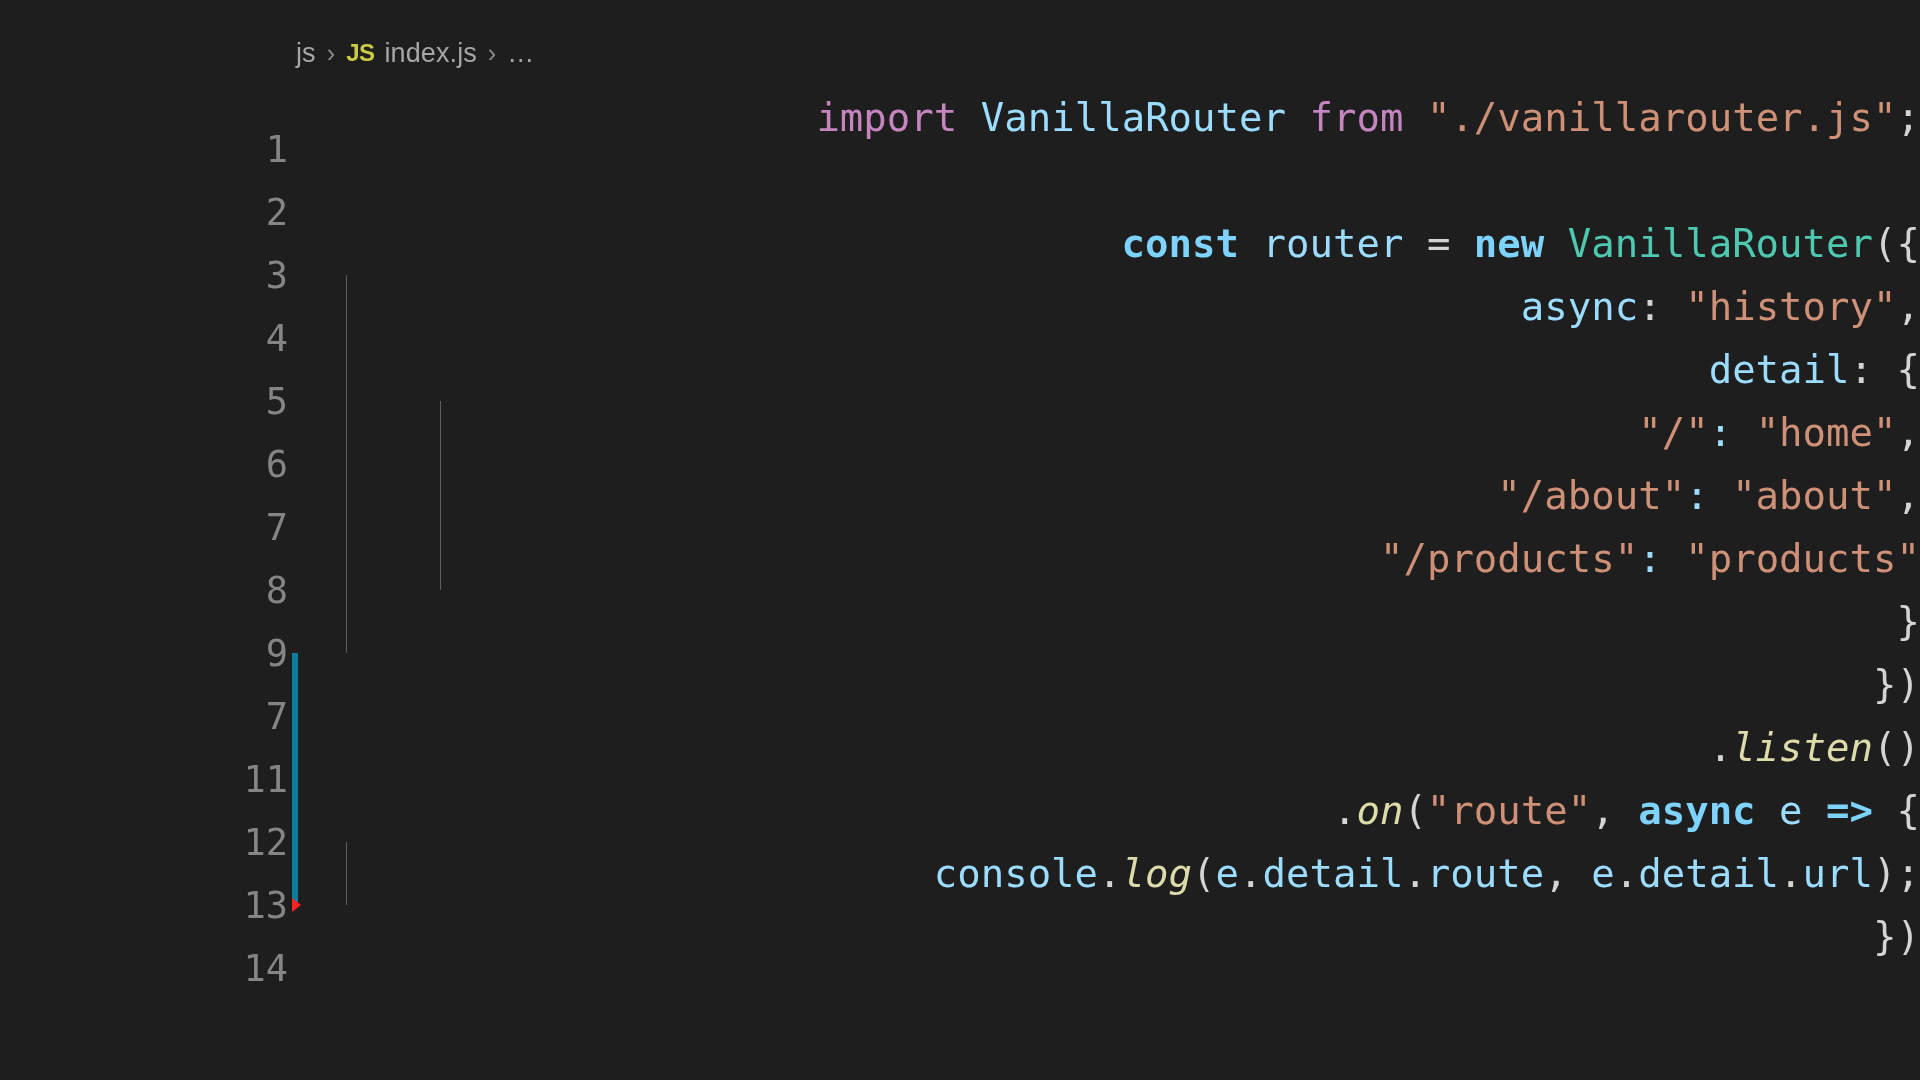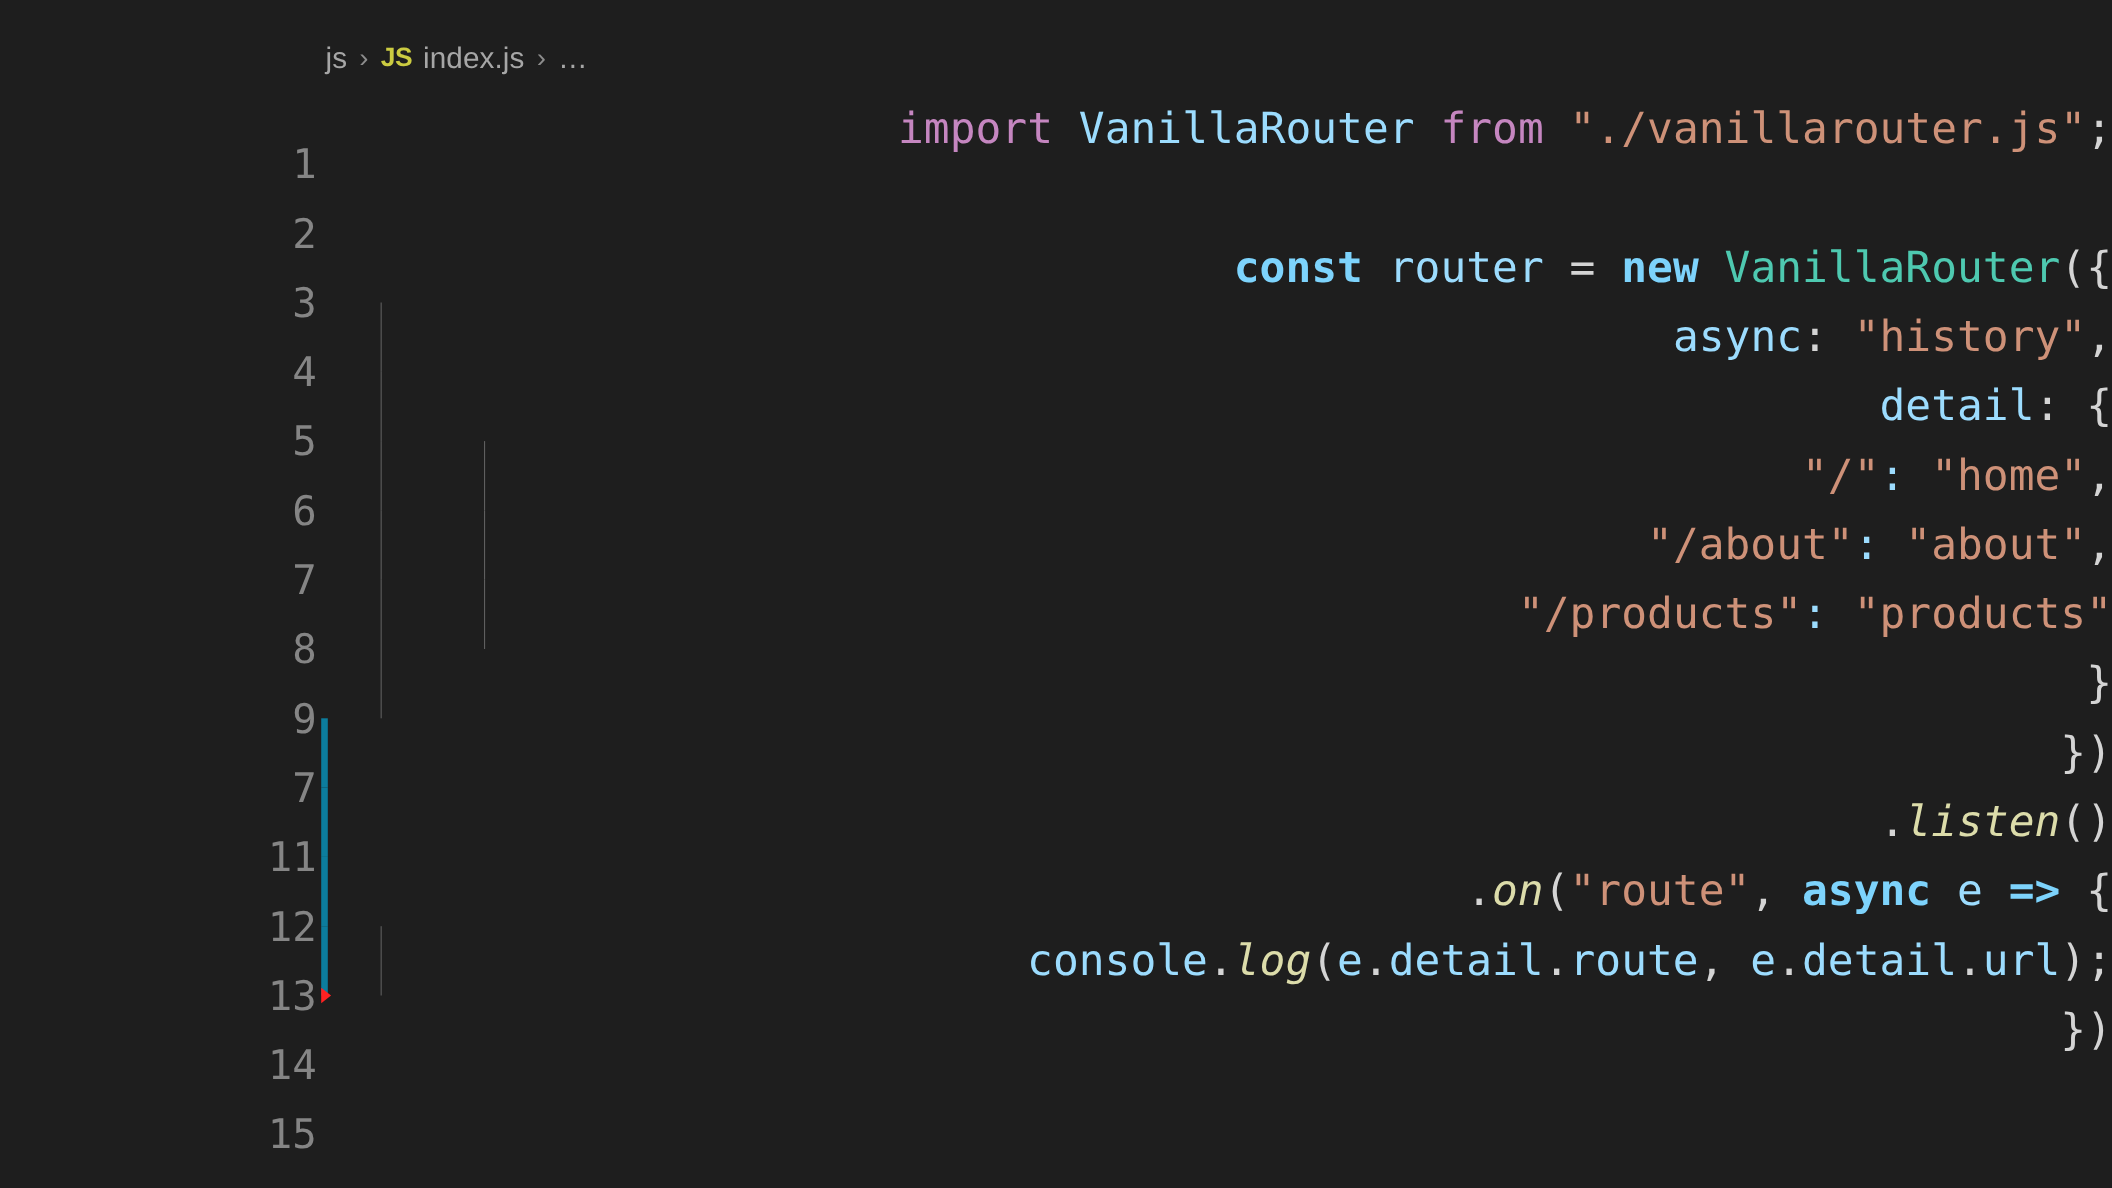--- a/index.html
+++ b/index.html
@@ -147,16 +147,15 @@
       <div class="code-line"><div class="gutter"><span class="gutter-num">5</span></div><div class="code-text"><div class="indent-guide" style="left: 1px; top: 0px; height: 63px;"></div><span class="t-plain">    </span><span class="t-var">detail</span><span class="t-punc">:</span><span class="t-plain"> </span><span class="t-punc">{</span></div></div>
       <div class="code-line"><div class="gutter"><span class="gutter-num">6</span></div><div class="code-text"><div class="indent-guide" style="left: 1px; top: 0px; height: 63px;"></div><div class="indent-guide" style="left: 94.6px; top: 0px; height: 63px;"></div><span class="t-plain">        </span><span class="t-str">"/"</span><span class="t-var">:</span><span class="t-plain"> </span><span class="t-str">"home"</span><span class="t-punc">,</span></div></div>
       <div class="code-line"><div class="gutter"><span class="gutter-num">7</span></div><div class="code-text"><div class="indent-guide" style="left: 1px; top: 0px; height: 63px;"></div><div class="indent-guide" style="left: 94.6px; top: 0px; height: 63px;"></div><span class="t-plain">        </span><span class="t-str">"/about"</span><span class="t-var">:</span><span class="t-plain"> </span><span class="t-str">"about"</span><span class="t-punc">,</span></div></div>
       <div class="code-line"><div class="gutter"><span class="gutter-num">8</span></div><div class="code-text"><div class="indent-guide" style="left: 1px; top: 0px; height: 63px;"></div><div class="indent-guide" style="left: 94.6px; top: 0px; height: 63px;"></div><span class="t-plain">        </span><span class="t-str">"/products"</span><span class="t-var">:</span><span class="t-plain"> </span><span class="t-str">"products"</span></div></div>
       <div class="code-line"><div class="gutter"><span class="gutter-num">9</span></div><div class="code-text"><div class="indent-guide" style="left: 1px; top: 0px; height: 63px;"></div><span class="t-plain">    </span><span class="t-punc">}</span></div></div>
       <div class="code-line"><div class="gutter"><span class="gutter-num">7</span></div><div class="change-bar" style="top: 0px; height: 63px;"></div><div class="code-text"><span class="t-punc">})</span></div></div>
       <div class="code-line"><div class="gutter"><span class="gutter-num">11</span></div><div class="change-bar" style="top: 0px; height: 63px;"></div><div class="code-text"><span class="t-punc">.</span><span class="t-fn">listen</span><span class="t-punc">()</span></div></div>
       <div class="code-line"><div class="gutter"><span class="gutter-num">12</span></div><div class="change-bar" style="top: 0px; height: 63px;"></div><div class="code-text"><span class="t-punc">.</span><span class="t-fn">on</span><span class="t-punc">(</span><span class="t-str">"route"</span><span class="t-punc">,</span><span class="t-plain"> </span><span class="t-kw2">async</span><span class="t-plain"> </span><span class="t-var">e</span><span class="t-plain"> </span><span class="t-kw2">=&gt;</span><span class="t-plain"> </span><span class="t-punc">{</span></div></div>
       <div class="code-line"><div class="gutter"><span class="gutter-num">13</span></div><div class="change-bar" style="top: 0px; height: 63px;"></div><div class="code-text"><div class="indent-guide" style="left: 1px; top: 0px; height: 63px;"></div><span class="t-plain">    </span><span class="t-var">console</span><span class="t-punc">.</span><span class="t-fn">log</span><span class="t-punc">(</span><span class="t-var">e</span><span class="t-punc">.</span><span class="t-var">detail</span><span class="t-punc">.</span><span class="t-var">route</span><span class="t-punc">,</span><span class="t-plain"> </span><span class="t-var">e</span><span class="t-punc">.</span><span class="t-var">detail</span><span class="t-punc">.</span><span class="t-var">url</span><span class="t-punc">)</span><span class="t-punc">;</span></div></div>
       <div class="code-line"><div class="gutter"><span class="gutter-num">14</span></div><div class="change-bar deleted" style="top: -7px;"></div><div class="code-text"><span class="t-punc">})</span></div></div>
-      <div class="code-line"><div class="gutter"><span class="gutter-num">15</span></div><div class="code-text"></div></div>
     </div>
 
 </div>
 
 </body></html>

